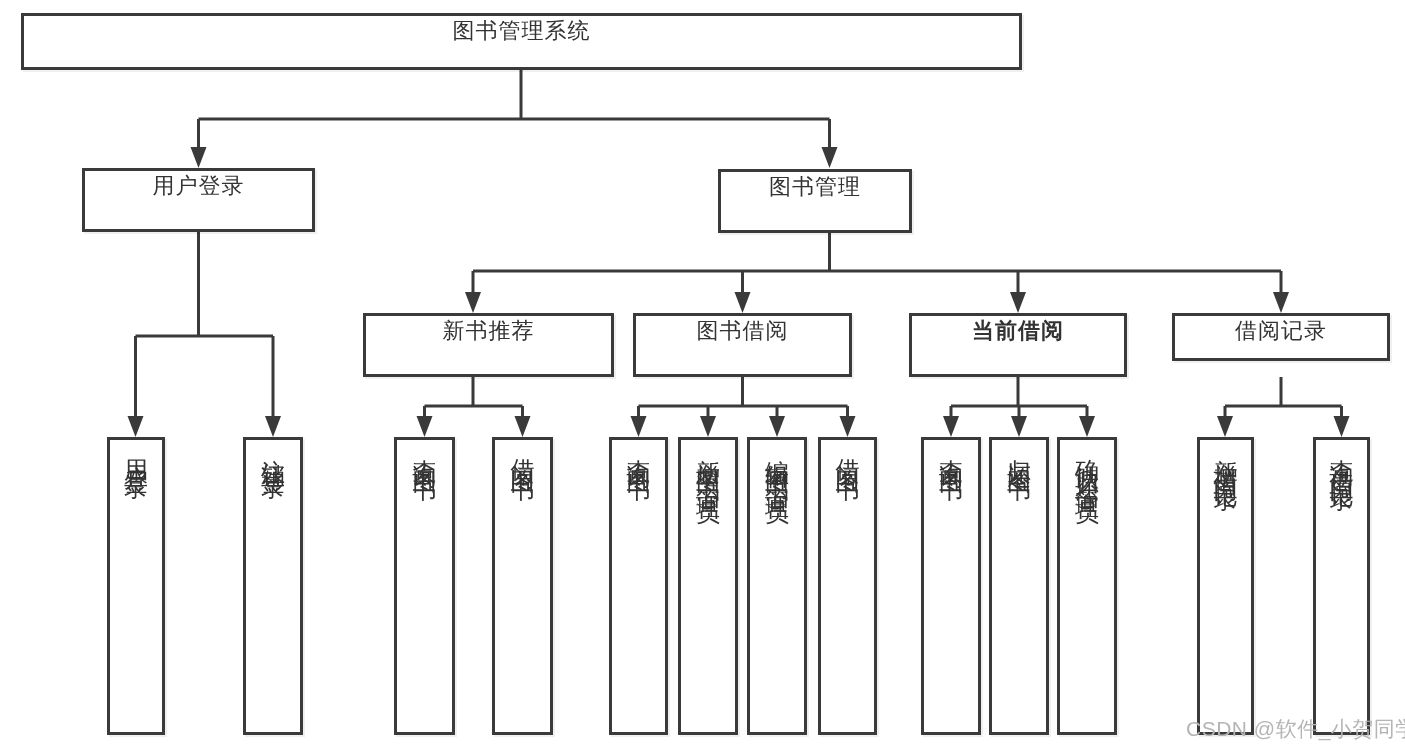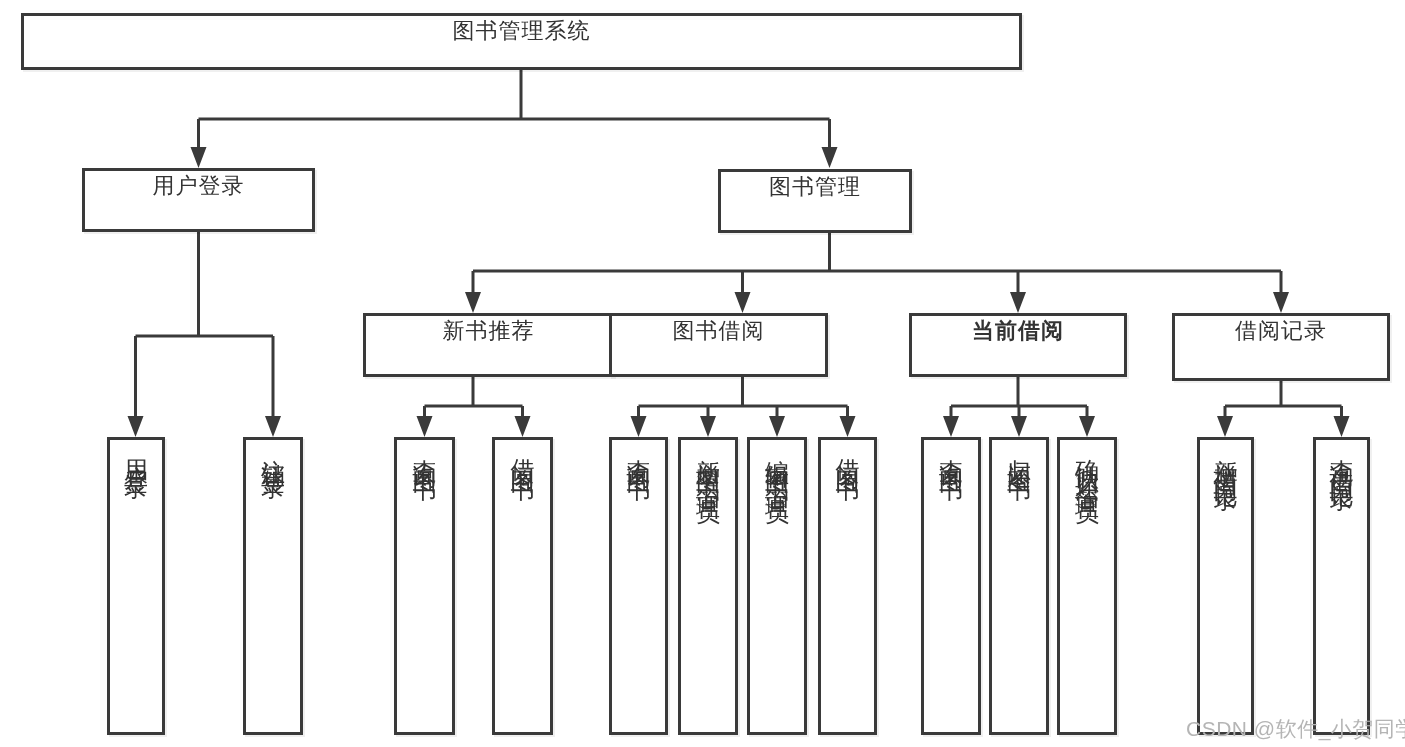--- a/index.html
+++ b/index.html
@@ -121,27 +121,27 @@
   <div class="box" style="left:82px; top:168px; width:233px; height:64px;">
     <span class="h-label">用户登录</span>
   </div>
   <div class="box" style="left:712px; top:169px; width:194px; height:64px;margin-left:6px;">
     <span class="h-label">图书管理</span>
   </div>
 
   <div class="box" style="left:363px; top:313px; width:251px; height:64px;">
     <span class="h-label">新书推荐</span>
   </div>
-  <div class="box" style="left:609px; top:313px; width:219px; height:64px;">
+  <div class="box" style="left:633px; top:313px; width:219px; height:64px;">
     <span class="h-label">图书借阅</span>
   </div>
   <div class="box" style="left:909px; top:313px; width:218px; height:64px;font-weight:bold;">
     <span class="h-label">当前借阅</span>
   </div>
-  <div class="box" style="left:1172px; top:313px; width:218px; height:68px;">
+  <div class="box" style="left:1172px; top:313px; width:218px; height:48px;">
     <span class="h-label">借阅记录</span>
   </div>
 
   <div class="box leaf" style="left:107px; width:58px;">
     <span class="v-label">用户登录</span>
   </div>
   <div class="box leaf" style="left:243px; width:60px;">
     <span class="v-label">注销登录</span>
   </div>
 

